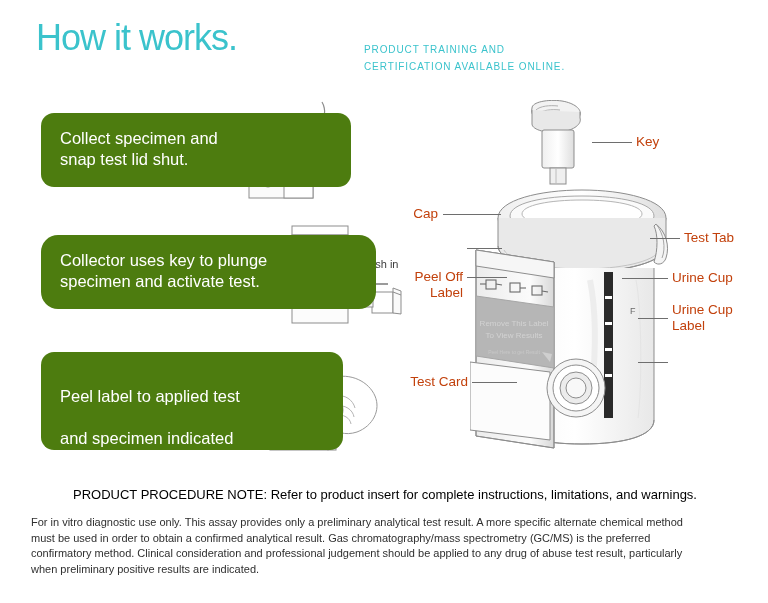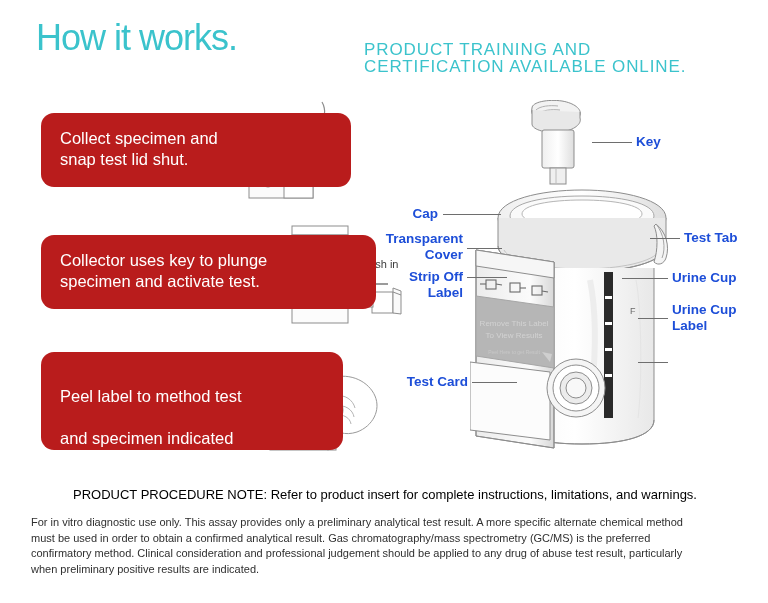--- a/index.html
+++ b/index.html
@@ -17,62 +17,61 @@
   .headline{
     position:absolute;left:36px;top:20px;
     font-size:36px;line-height:1;
     font-weight:400;
     color:#3BC3CC;
     letter-spacing:-1px;
     white-space:nowrap;
   }
   .subhead{
     position:absolute;left:364px;top:42px;
-    font-size:17px;line-height:16.5px;
+    font-size:10px;line-height:16.5px;
     color:#3BC3CC;
     letter-spacing:0.9px;
     white-space:pre-line;
   }
 
   
   .step{
     position:absolute;
-    background:#b91c1c;
+    background:#4d7c0f;
     border-radius:13px;
     color:#ffffff;
     box-sizing:border-box;
   }
   .step .txt{
     position:absolute;
     left:19px;
     font-size:16.5px;
     line-height:21px;
     color:#ffffff;
     white-space:pre-line;
   }
   .step .txt i{font-size:10px;}
 
   #step1{left:41px;top:113px;width:310px;height:74px;}
   #step1 .txt{top:15px;}
-  #step2{left:41px;top:235px;width:335px;height:74px;}
+  #step2{left:41px;top:235px;width:335px;height:74px;border-radius:17px;}
   #step2 .txt{top:15px;}
   #step3{left:41px;top:352px;width:302px;height:98px;}
   #step3 .txt{top:13px;}
 
   
   .ill{position:absolute;pointer-events:none;}
 
   
   .lbl{
     position:absolute;
     font-size:13.5px;
     line-height:16px;
-    color:#1d4ed8;
+    color:#c2410c;
     white-space:pre-line;
-    font-weight:bold;
   }
   .lbl.right-al{text-align:right;}
   .lead{
     position:absolute;
     background:#6e6e6e;
     height:1px;
   }
 
   
   .pushin{
@@ -199,21 +198,21 @@
       <path d="M66 22 C86 16 104 26 110 40 C116 54 108 70 92 76 C80 80 70 76 66 70
                C72 68 78 62 78 54 C78 44 70 36 62 34 Z" fill="#ffffff" stroke="#9a9a9a"></path>
       <path d="M70 40 C80 38 88 44 90 52" stroke="#b5b5b5"></path>
       <path d="M70 50 C80 48 88 54 89 61" stroke="#b5b5b5"></path>
       <path d="M70 59 C79 58 85 62 86 68" stroke="#b5b5b5"></path>
     </g>
   </svg>
 
   <div class="step" id="step3">
     <div class="txt">
-      <span>Peel label to method test</span><br>
+      <span>Peel label to applied test</span><br>
       <span>and specimen indicated</span><br>
       <i>(if applicable)</i><span>. Urine results</span><br>
       <span>at 5 minutes.</span>
     </div>
   </div>
 
   <svg class="ill" style="left:470px;top:100px;" width="210" height="360" viewBox="0 0 210 360">
     <defs>
       <linearGradient id="cupg" x1="0" y1="0" x2="1" y2="0">
         <stop offset="0%" stop-color="#f7f7f7"></stop>
@@ -327,23 +326,21 @@
   <div class="lead" style="left:467px;top:277px;width:40px;"></div>
   <div class="lead" style="left:472px;top:382px;width:45px;"></div>
 
   <div class="lead" style="left:592px;top:142px;width:40px;"></div>
   <div class="lead" style="left:650px;top:238px;width:30px;"></div>
   <div class="lead" style="left:622px;top:278px;width:46px;"></div>
   <div class="lead" style="left:638px;top:318px;width:30px;"></div>
   <div class="lead" style="left:638px;top:362px;width:30px;"></div>
 
   <div class="lbl right-al" style="left:360px;top:206px;width:78px;text-align:right;">Cap</div>
-  <div class="lbl right-al" style="left:360px;top:231px;width:103px;">Transparent
-Cover</div>
-  <div class="lbl right-al" style="left:360px;top:269px;width:103px;">Strip Off
+  <div class="lbl right-al" style="left:360px;top:269px;width:103px;">Peel Off
 Label</div>
   <div class="lbl right-al" style="left:380px;top:374px;width:88px;">Test Card</div>
 
   <div class="lbl" style="left:636px;top:134px;">Key</div>
   <div class="lbl" style="left:684px;top:230px;">Test Tab</div>
   <div class="lbl" style="left:672px;top:270px;">Urine Cup</div>
   <div class="lbl" style="left:672px;top:302px;">Urine Cup
 Label</div>
 
   <div class="note">PRODUCT PROCEDURE NOTE: Refer to product insert for complete instructions, limitations, and warnings.</div>

